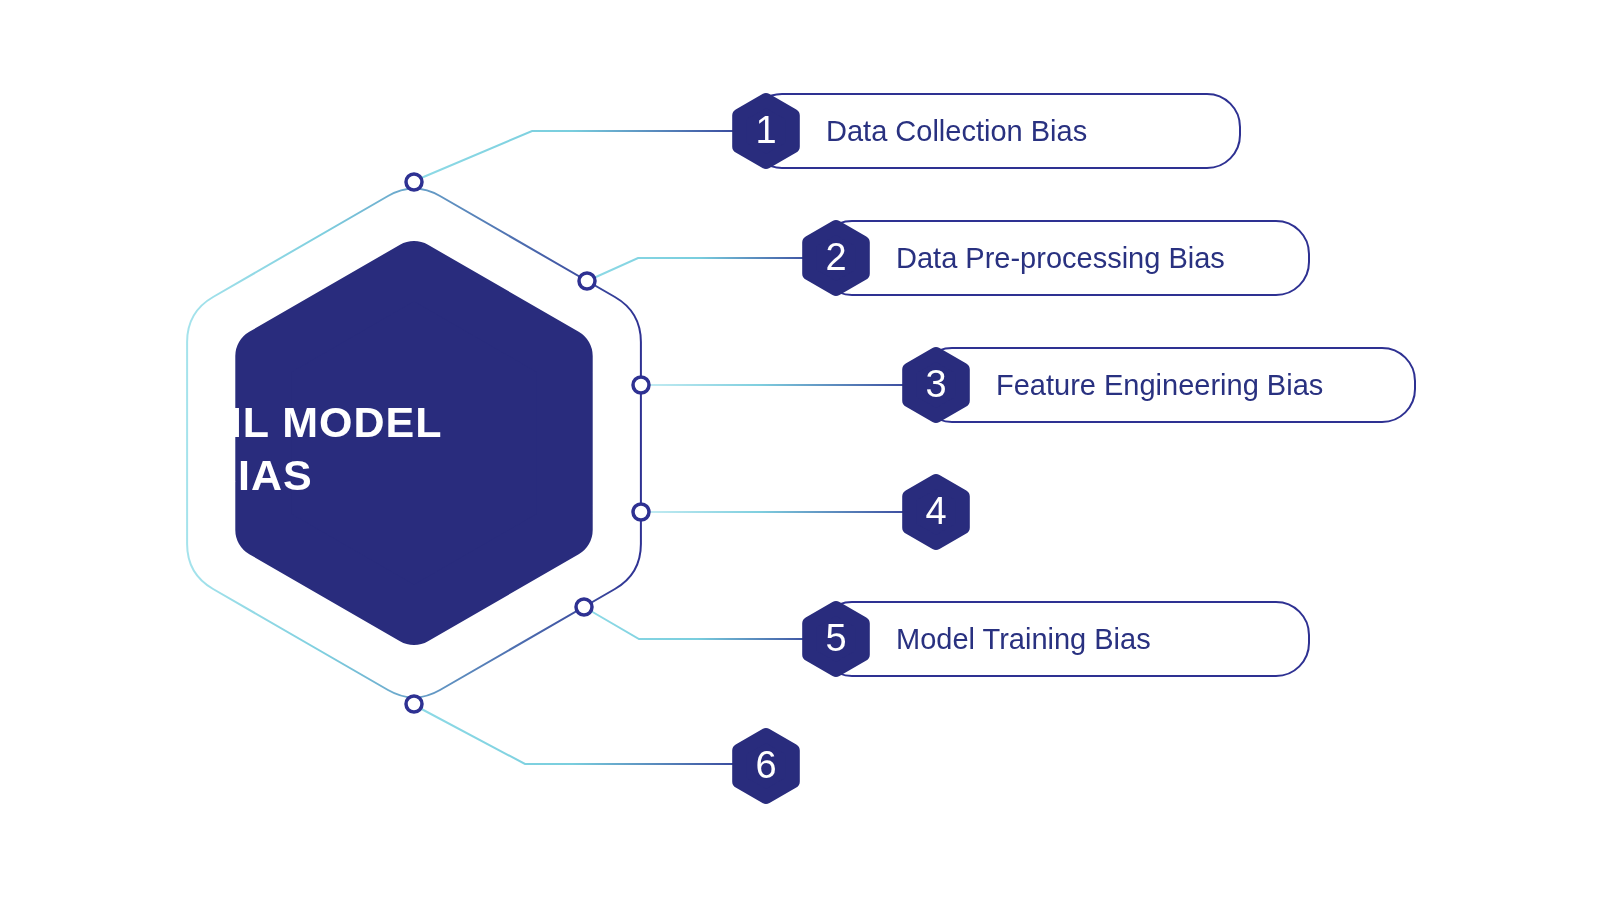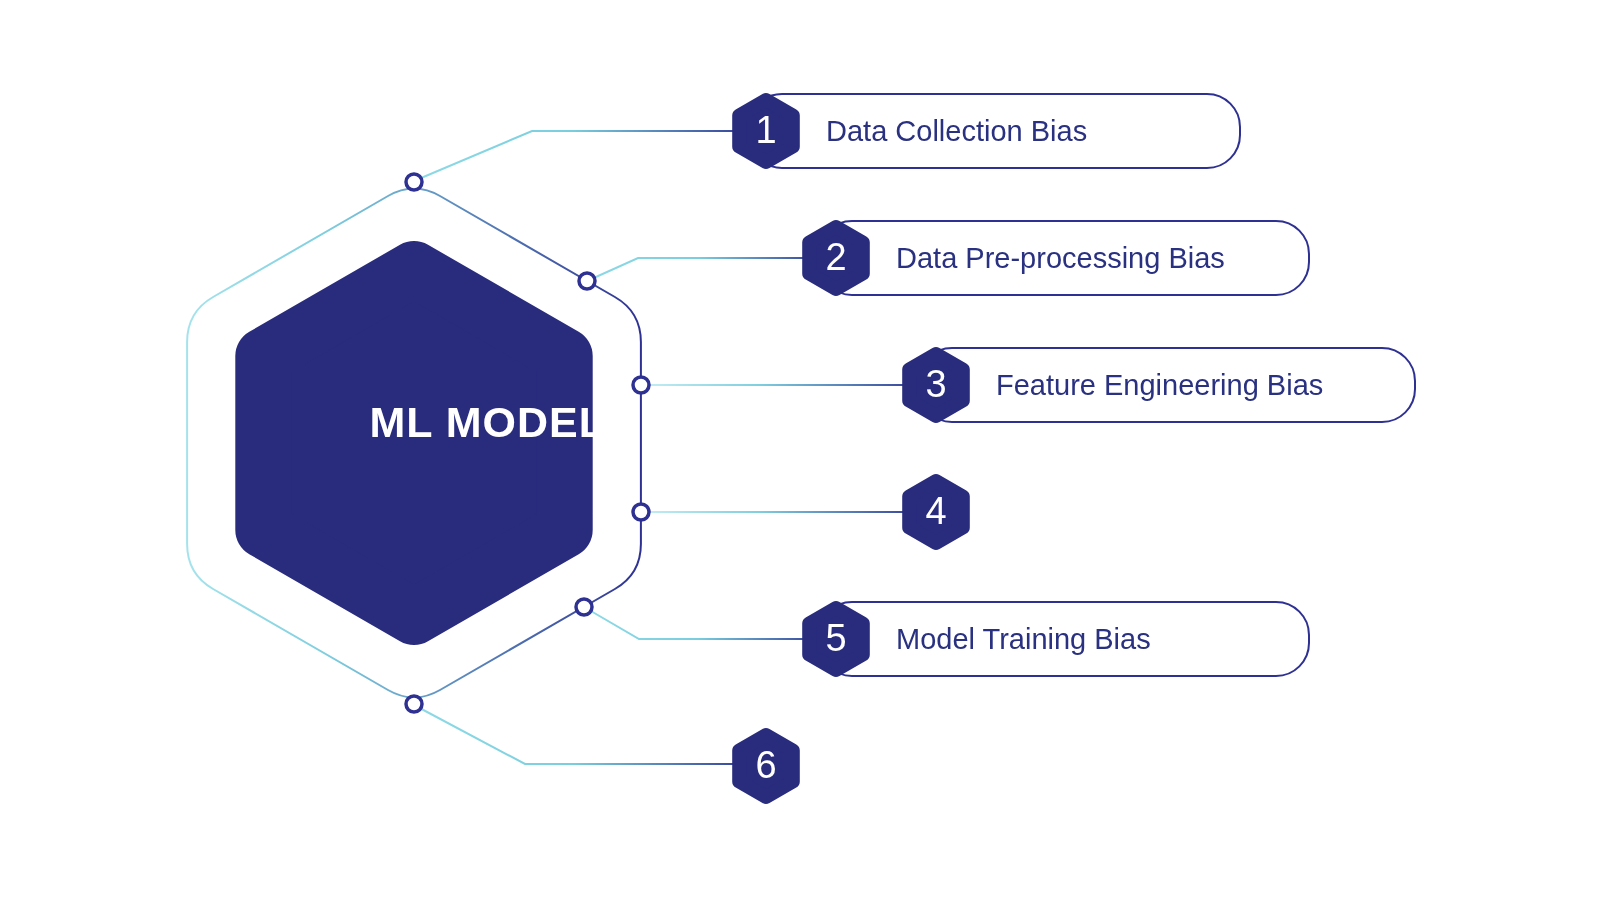--- a/index.html
+++ b/index.html
@@ -19,21 +19,21 @@
     position: absolute;
     left: 0; top: 0;
     width: 1600px; height: 900px;
   }
   
   .center-title {
     position: absolute;
     left: 206px;
     top: 396px;
     width: 400px;
-    text-align: right;
+    text-align: left;
     color: #ffffff;
     font-weight: bold;
     font-size: 43px;
     line-height: 53px;
     letter-spacing: 1px;
   }
   
   .pill {
     position: absolute;
     height: 72px;
@@ -144,20 +144,21 @@
     <circle cx="414" cy="182" r="8" fill="#ffffff" stroke="#2e3192" stroke-width="3.5"></circle>
     <circle cx="587" cy="281" r="8" fill="#ffffff" stroke="#2e3192" stroke-width="3.5"></circle>
     <circle cx="641" cy="385" r="8" fill="#ffffff" stroke="#2e3192" stroke-width="3.5"></circle>
     <circle cx="641" cy="512" r="8" fill="#ffffff" stroke="#2e3192" stroke-width="3.5"></circle>
     <circle cx="584" cy="607" r="8" fill="#ffffff" stroke="#2e3192" stroke-width="3.5"></circle>
     <circle cx="414" cy="704" r="8" fill="#ffffff" stroke="#2e3192" stroke-width="3.5"></circle>
   </svg>
 
   <div class="center-title">
     <div>ML MODEL</div>
+    <div>BIAS</div>
   </div>
 
   <div class="pill pill-1">
     <span class="label">Data Collection Bias</span>
   </div>
   <div class="badge badge-1">
     <svg width="68" height="78" viewBox="0 0 68 78">
       <polygon points="34,8 60.8,23.5 60.8,54.5 34,70 7.2,54.5 7.2,23.5" fill="#292c7d" stroke="#292c7d" stroke-width="14" stroke-linejoin="round"></polygon>
     </svg>
     <span class="num">1</span>

